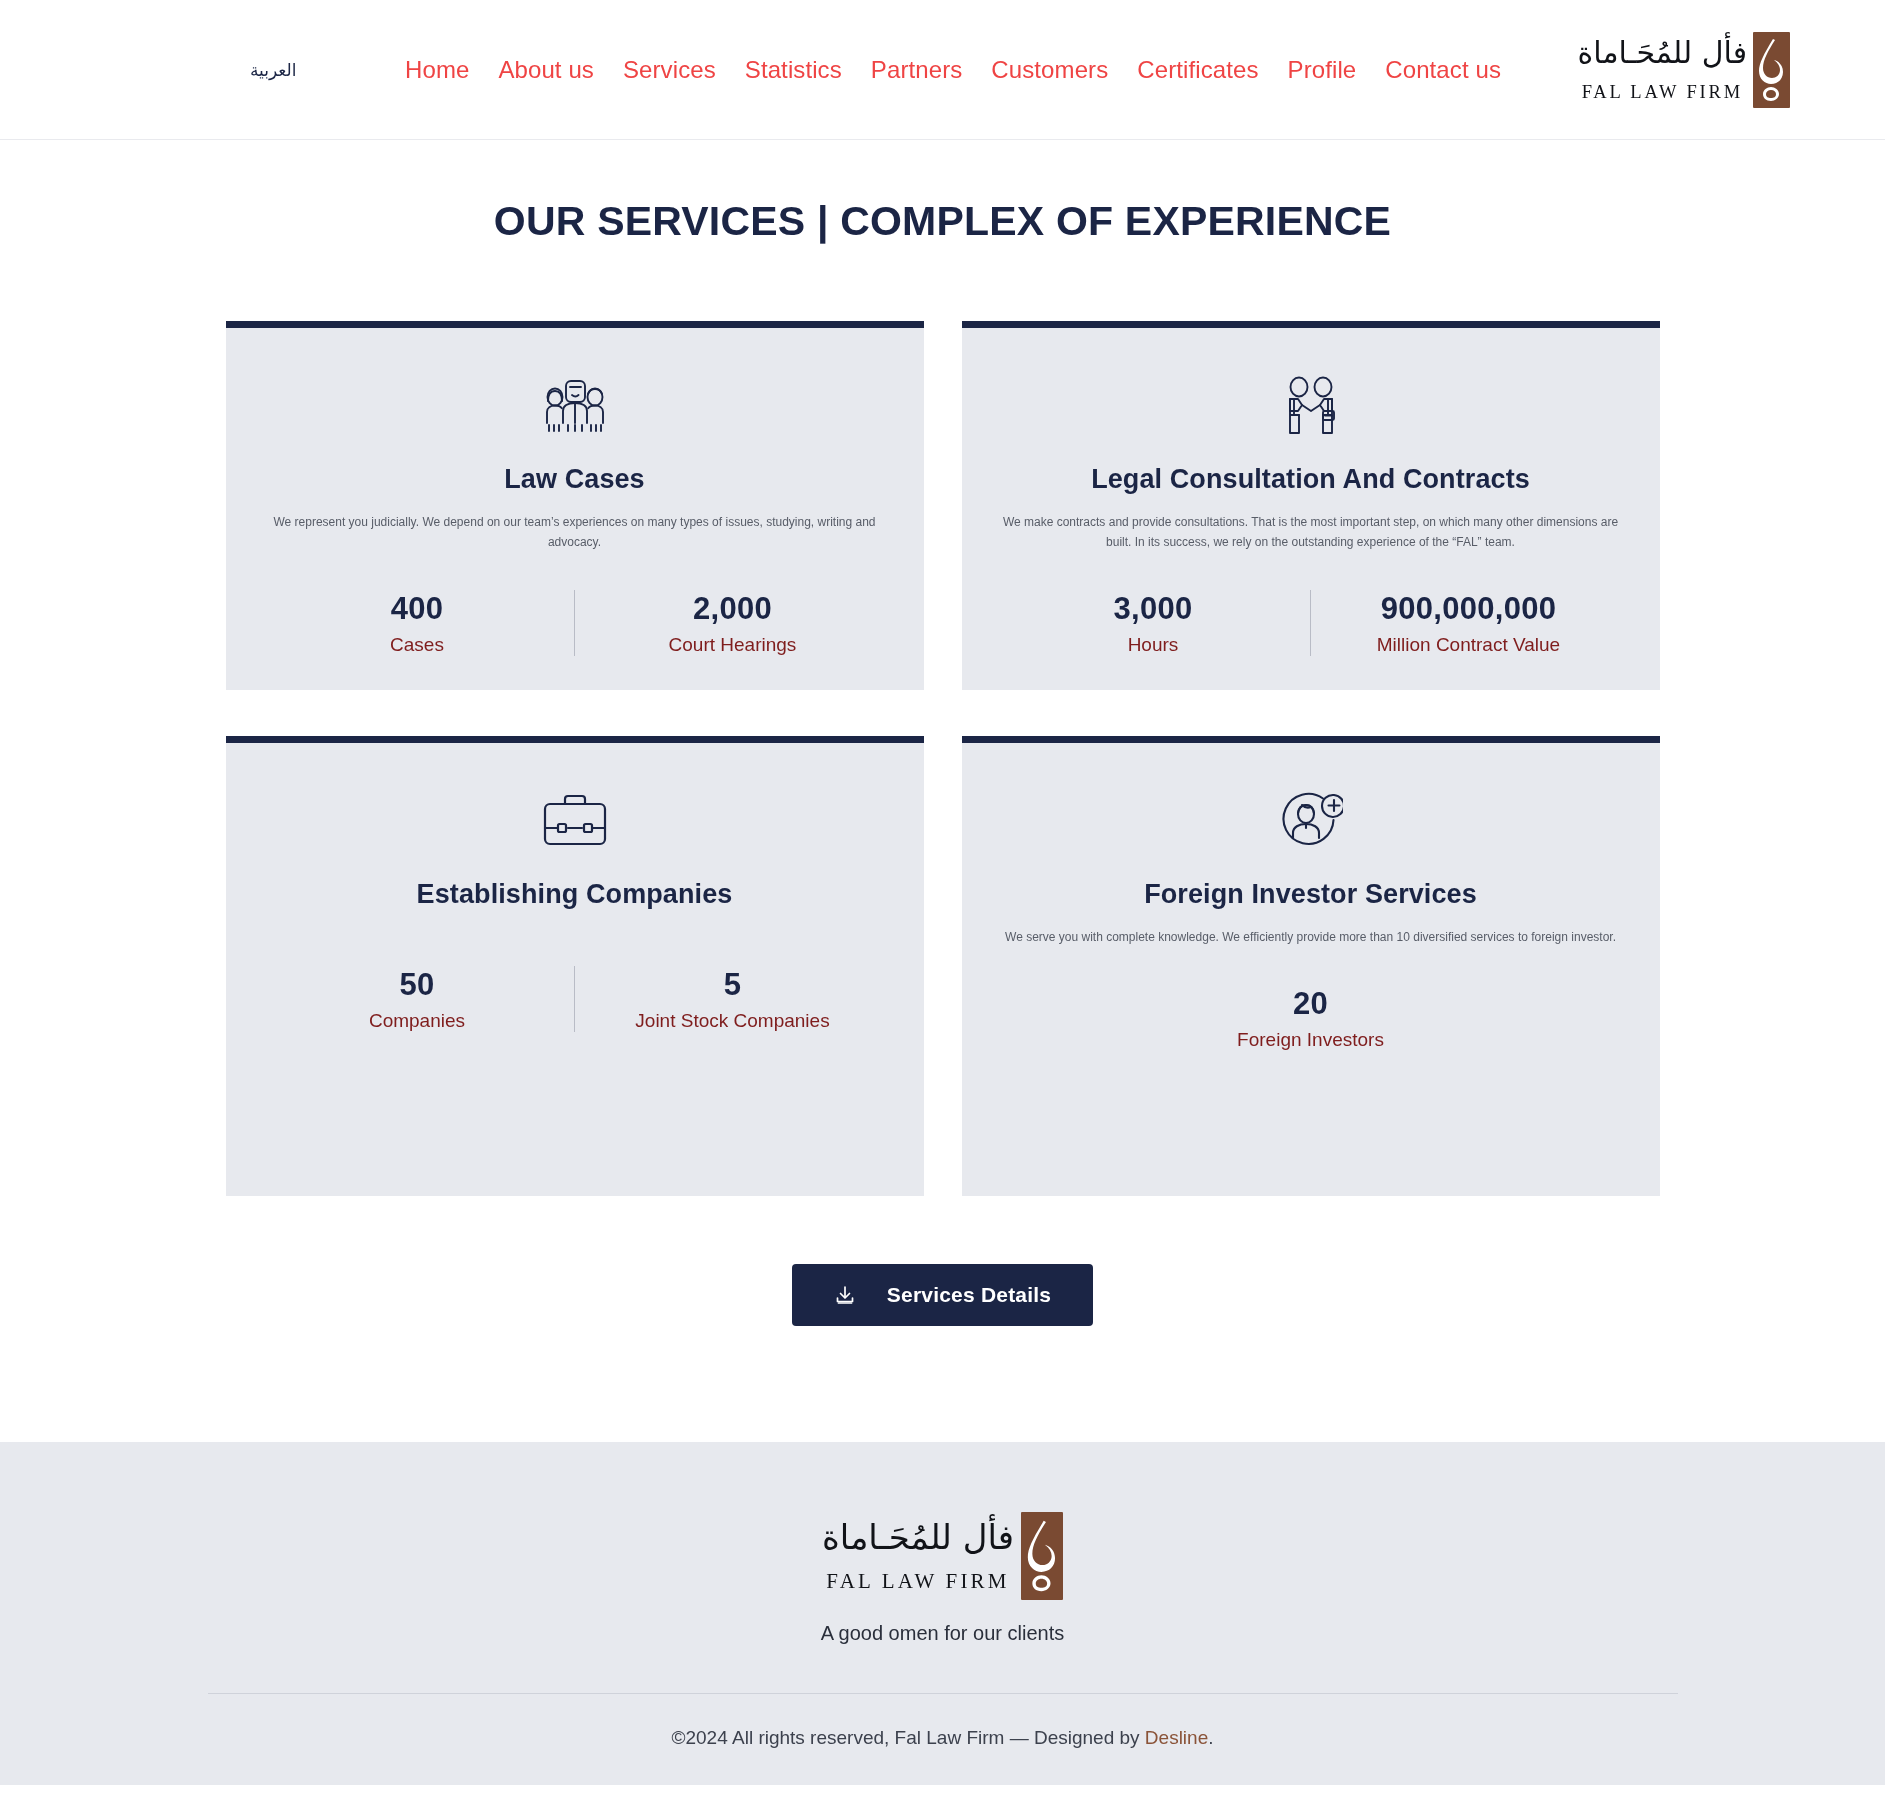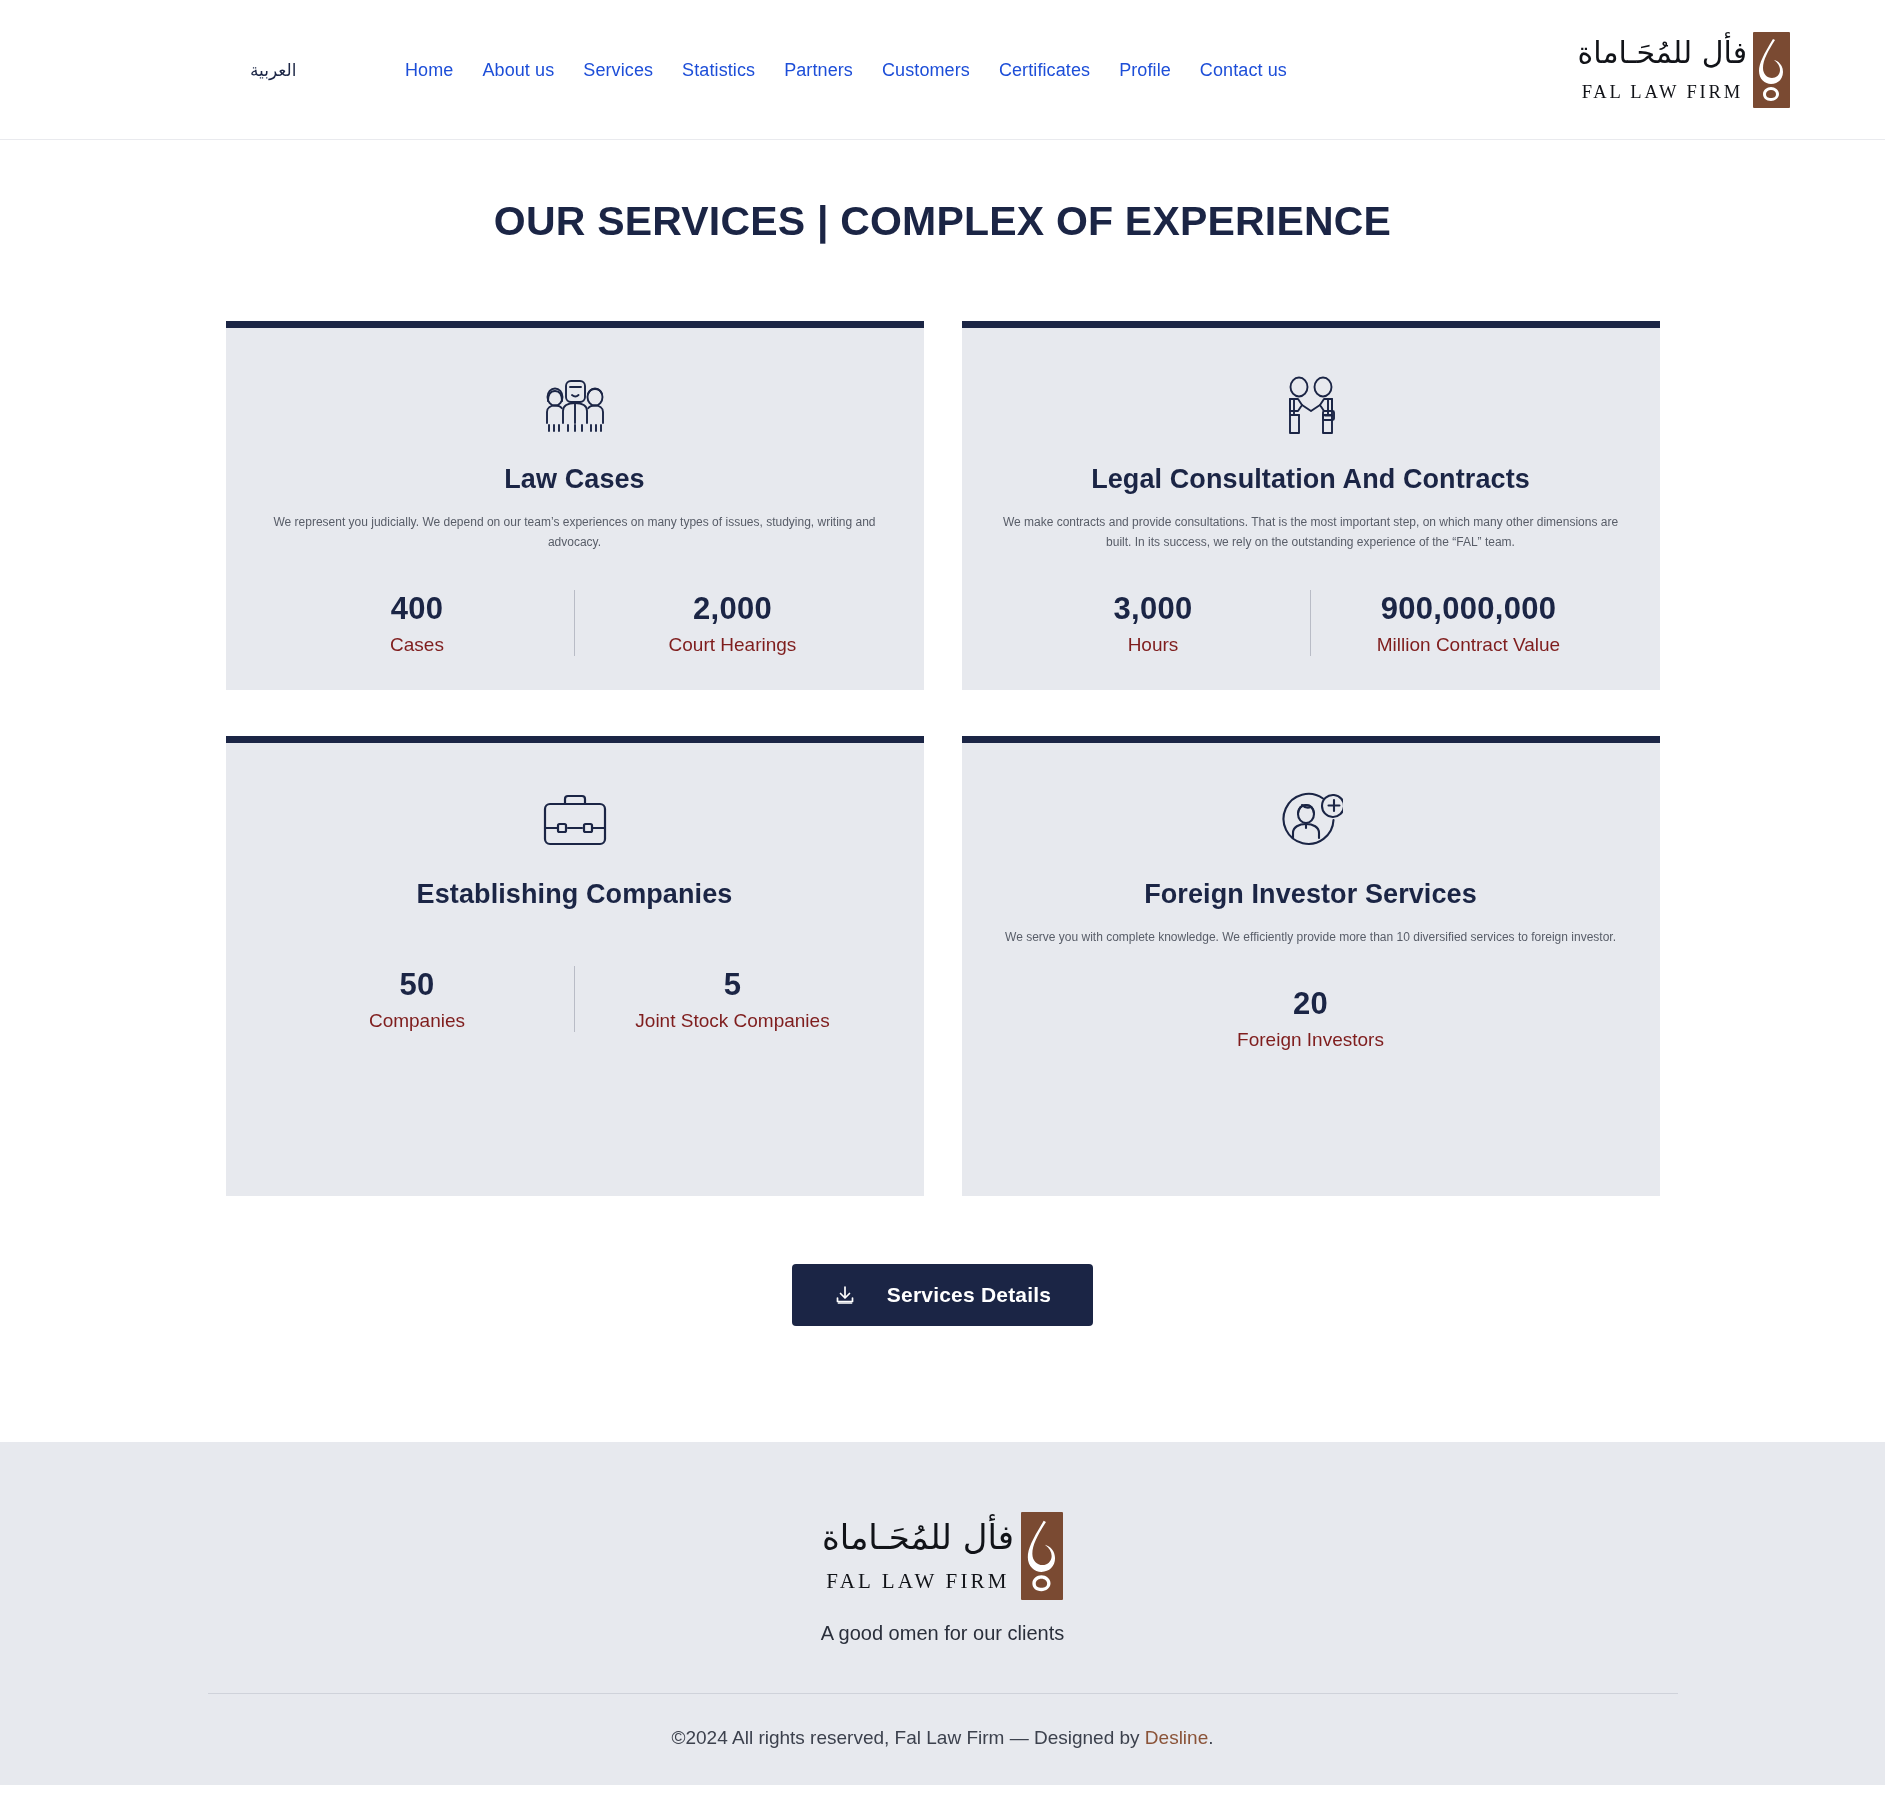--- a/index.html
+++ b/index.html
@@ -43,22 +43,22 @@
     position: absolute;
     left: 405px;
     top: 50%;
     transform: translateY(-50%);
     display: flex;
     align-items: center;
     gap: 29px;
   }
 
   .nav-link {
-    font-size: 18px;
-    color: #1d4ed8;
+    font-size: 24px;
+    color: #ef4444;
     text-decoration: none;
     white-space: nowrap;
     letter-spacing: .1px;
     cursor: pointer;
   }
 
   
   .brand-logo {
     position: absolute;
     right: 95px;

